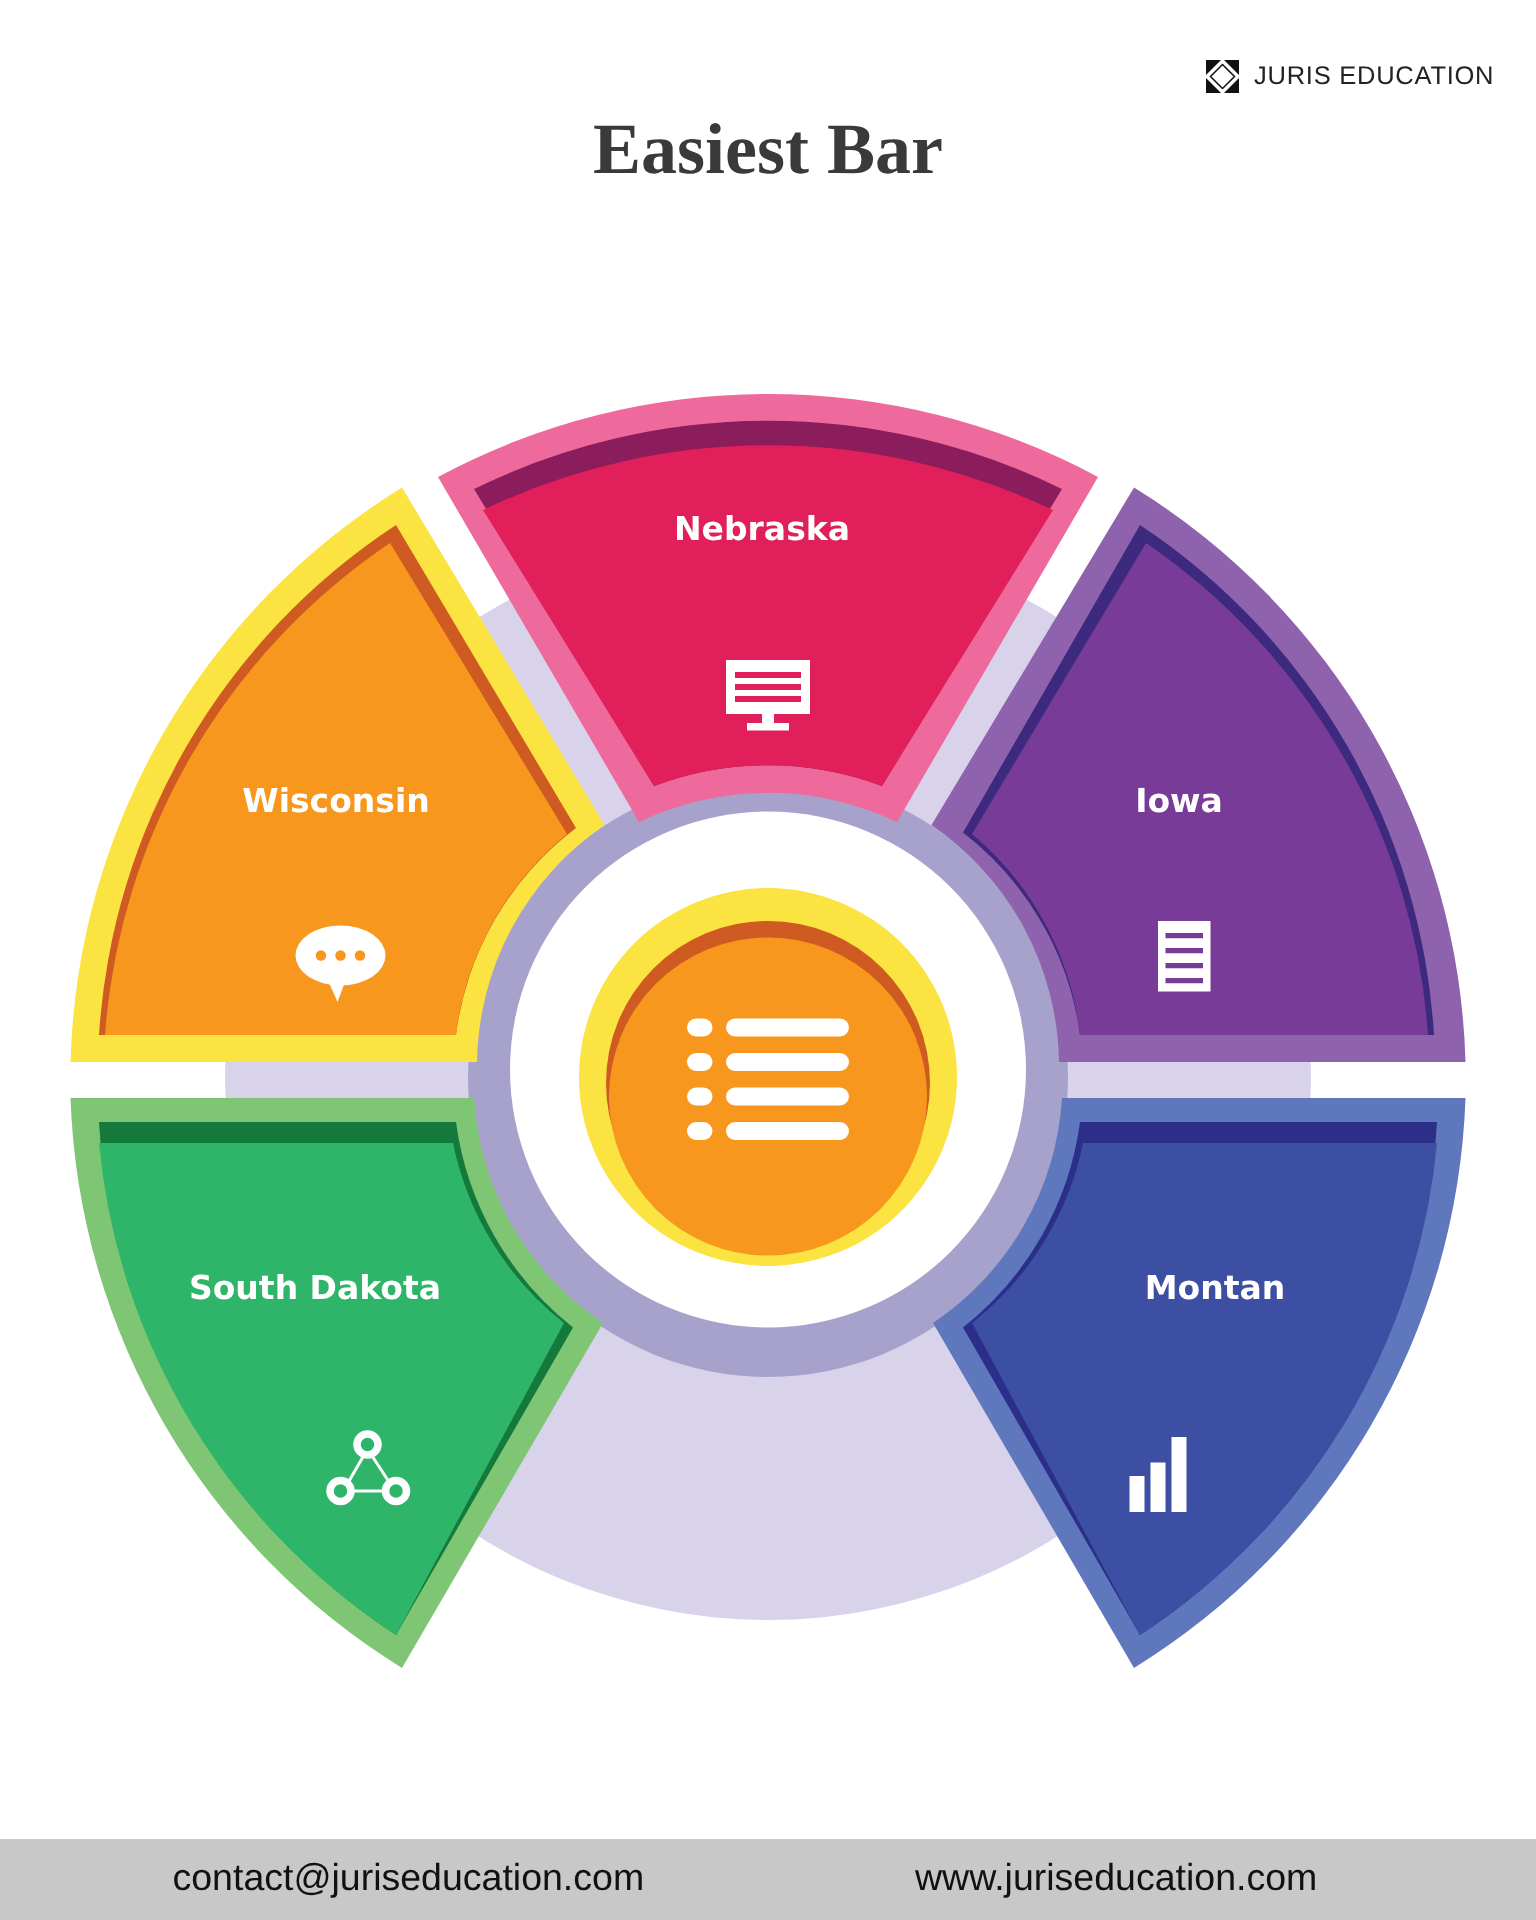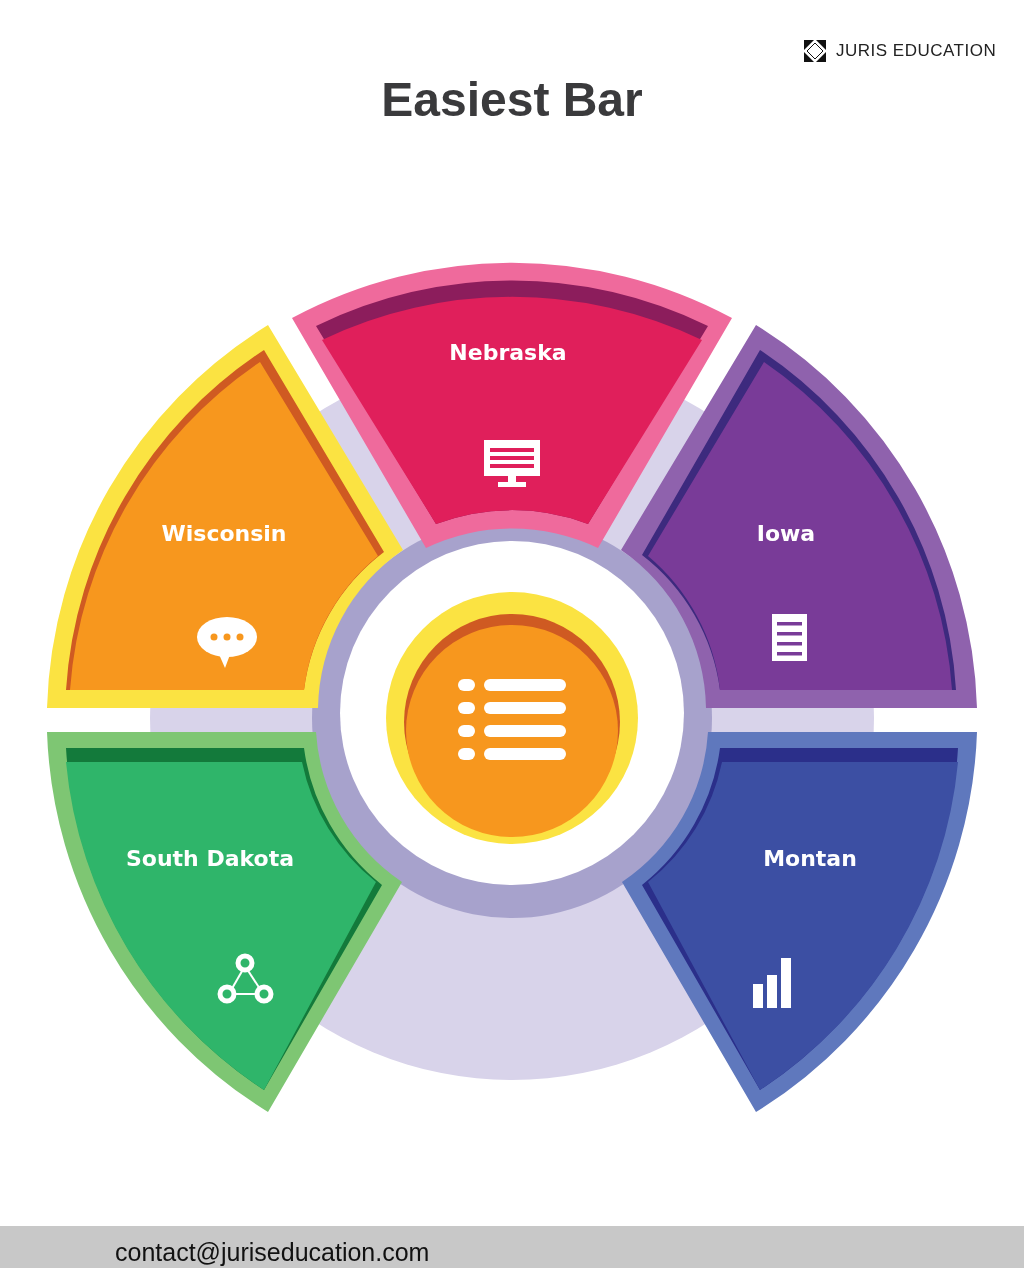--- a/index.html
+++ b/index.html
@@ -1,22 +1,22 @@
 <!DOCTYPE html>
 <html><head>
 <meta charset="utf-8">
 <style>
   html, body { margin: 0; padding: 0; }
   body { width: 1024px; height: 1280px; background: #ffffff; position: relative; overflow: hidden; font-family: "DejaVu Sans", "Liberation Sans", sans-serif; }
   .logo { position: absolute; left: 802px; top: 38px; display: flex; align-items: center; gap: 8px; }
   .logo-text { font-family: "Liberation Sans", sans-serif; font-size: 17px; letter-spacing: 0.5px; color: #222; }
-  .title { position: absolute; left: 0; top: 72px; width: 1024px; text-align: center; font-family: Liberation Sans, sans-serif; font-weight: bold; font-size: 48px; line-height: 56px; color: #3a3a3c; }
+  .title { position: absolute; left: 0; top: 72px; width: 1024px; text-align: center; font-family: Liberation Serif, serif; font-weight: bold; font-size: 48px; line-height: 56px; color: #3a3a3c; }
   .diagram { position: absolute; left: 0; top: 0; }
   .seg-label { font-family: "DejaVu Sans", sans-serif; font-weight: bold; font-size: 22px; fill: #ffffff; }
-  .footer { position: absolute; left: 0; top: 1226px; width: 1024px; height: 42px; background: #c8c8c8; }
+  .footer { position: absolute; left: 0; top: 1226px; width: 1024px; height: 54px; background: #c8c8c8; }
   .footer-text { position: absolute; top: 12px; font-family: "Liberation Sans", sans-serif; font-size: 25px; color: #111; }
 </style>
 </head>
 <body>
 
 <div class="logo">
   <svg width="26" height="26" viewBox="0 0 26 26">
     <path d="M2 2 H12 L2 12 Z" fill="#111"></path>
     <path d="M14 2 H24 V12 L19 7 Z" fill="#111"></path>
     <path d="M2 14 L7 19 L12 24 H2 Z" fill="#111"></path>
@@ -118,13 +118,14 @@
       <rect x="458" y="725" width="17" height="12" rx="6"></rect>
       <rect x="484" y="725" width="82" height="12" rx="6"></rect>
       <rect x="458" y="748" width="17" height="12" rx="6"></rect>
       <rect x="484" y="748" width="82" height="12" rx="6"></rect>
     </g>
   </g>
 </svg>
 
 <div class="footer">
   <span class="footer-text" style="left:115px">contact@juriseducation.com</span>
+  <span class="footer-text" style="left:610px">www.juriseducation.com</span>
 </div>
 
 </body></html>

